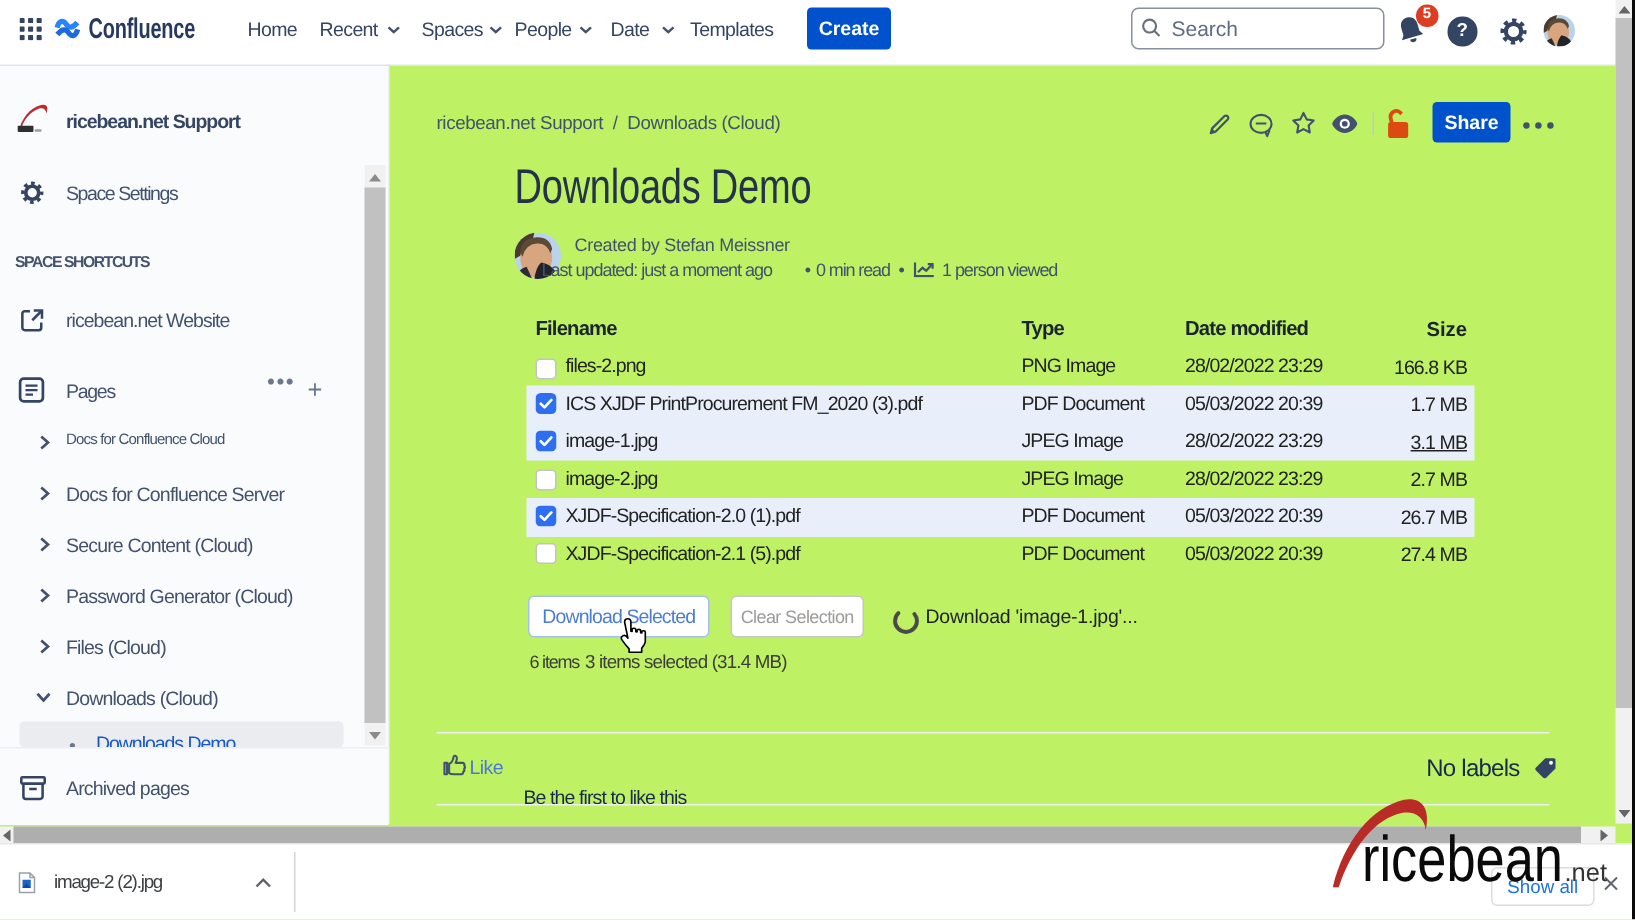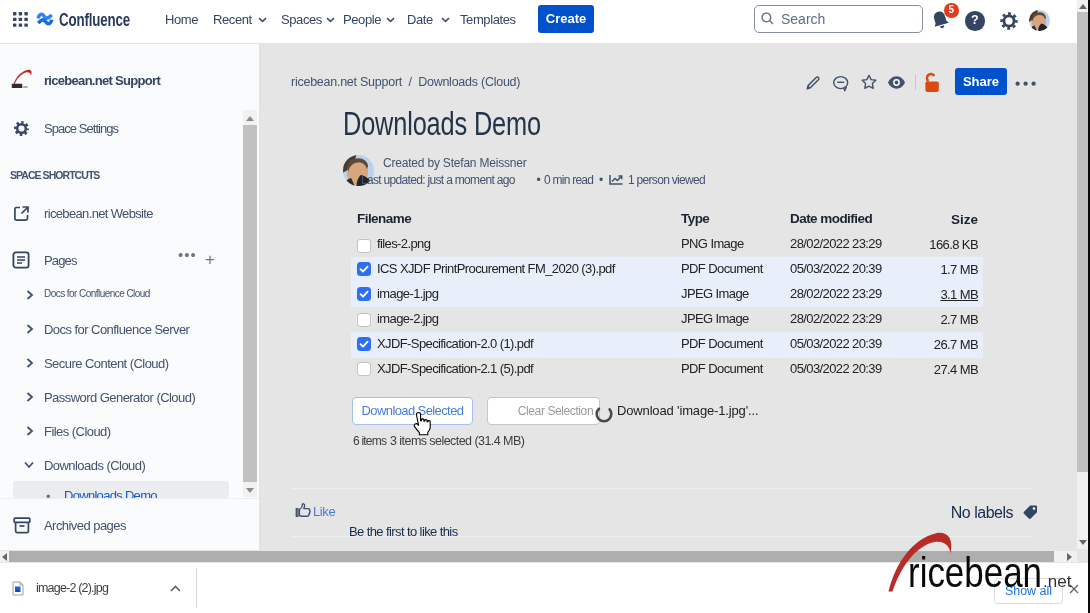--- a/index.html
+++ b/index.html
@@ -1,16 +1,16 @@
 <!DOCTYPE html>
 <html><head>
 <meta charset="utf-8">
 <style>
   html,body{margin:0;padding:0;}
-  #app{position:relative;width:1090px;height:613px;background:#e5e5e5;overflow:hidden;
+  #app{position:relative;width:1090px;height:613px;background:#bef264;overflow:hidden;
        font-family:"Liberation Sans",sans-serif;}
   .abs{position:absolute;}
   svg{display:block;}
 </style>
 </head>
 <body>
 <div id="app">
 
   <div class="abs" style="left:0;top:0;width:1088px;height:43px;background:#fff;border-bottom:1px solid #e1e4e9;"></div>
 
@@ -279,21 +279,21 @@
       <path d="M3.5 7.2 L6 9.6 L10.6 4.6" stroke="#fff" stroke-width="1.8" fill="none" stroke-linecap="round" stroke-linejoin="round"></path>
     </svg>
   <div class="abs" style="left:357px;top:312.5px;width:12px;height:12px;border:1px solid #c3c3c3;border-radius:3px;background:#fff;"></div>
   <svg class="abs" style="left:356.5px;top:337px;" width="14" height="14" viewBox="0 0 14 14">
       <rect width="14" height="14" rx="3.5" fill="#2e6ff2"></rect>
       <path d="M3.5 7.2 L6 9.6 L10.6 4.6" stroke="#fff" stroke-width="1.8" fill="none" stroke-linecap="round" stroke-linejoin="round"></path>
     </svg>
   <div class="abs" style="left:357px;top:362px;width:12px;height:12px;border:1px solid #c3c3c3;border-radius:3px;background:#fff;"></div>
 
   <div class="abs" style="left:352px;top:397px;width:119px;height:26px;border:1px solid #a3c0ee;border-radius:4px;background:#fff;color:#4a7dd6;font-size:13px;letter-spacing:-0.6px;text-align:center;line-height:26px;white-space:nowrap;">Download Selected</div>
-  <div class="abs" style="left:487px;top:397px;width:87px;height:26px;border:1px solid #c8c6c4;border-radius:4px;background:#fff;color:#9d9b99;font-size:12px;letter-spacing:-0.4px;text-align:center;line-height:26px;white-space:nowrap;padding-left:24px;">Clear Selection</div>
+  <div class="abs" style="left:487px;top:397px;width:87px;height:26px;border:1px solid #c8c6c4;border-radius:4px;background:#fff;color:#9d9b99;font-size:12px;letter-spacing:-0.4px;text-align:center;line-height:26px;white-space:nowrap;">Clear Selection</div>
   <svg class="abs" style="left:595px;top:405px;" width="18" height="18" viewBox="0 0 18 18">
     <circle cx="9" cy="9" r="7.3" stroke="#4a4a4a" stroke-width="2.6" fill="none" stroke-dasharray="28.6 11.9" stroke-linecap="round"></circle>
   </svg>
   <div class="abs" style="left:617px;top:403px;font-size:13px;letter-spacing:-0.15px;color:#222;">Download 'image-1.jpg'...</div>
 
   <svg class="abs" style="left:411px;top:411px;" width="23" height="26" viewBox="0 0 23 26">
     <path d="M7.5 1.5 C8.8 1.5 9.6 2.4 9.6 3.7 V9.8 L10.4 9.9 V8.6 C10.4 7.6 12.9 7.6 12.9 8.7 V10.2 L13.7 10.3 V9.3 C13.7 8.3 16.1 8.4 16.1 9.4 V10.8 L16.9 10.9 V10.2 C16.9 9.2 19.2 9.3 19.2 10.4 V16.5 C19.2 17.5 18.8 18.3 18.2 19.2 L16.8 21.2 V23.8 H8.4 V21.6 C6.9 20 5 17.6 3.6 15.6 C2.9 14.6 3.1 13.5 4.2 12.9 C5.1 12.4 6.1 12.7 6.8 13.5 L7.6 14.4 L5.4 3.7 C5.4 2.4 6.2 1.5 7.5 1.5 Z" fill="#fff" stroke="#000" stroke-width="1.1" stroke-linejoin="round"></path>
   </svg>
 
   <div class="abs" style="left:353px;top:434px;font-size:12px;letter-spacing:-0.8px;color:#3e3d3c;">6 items</div>

